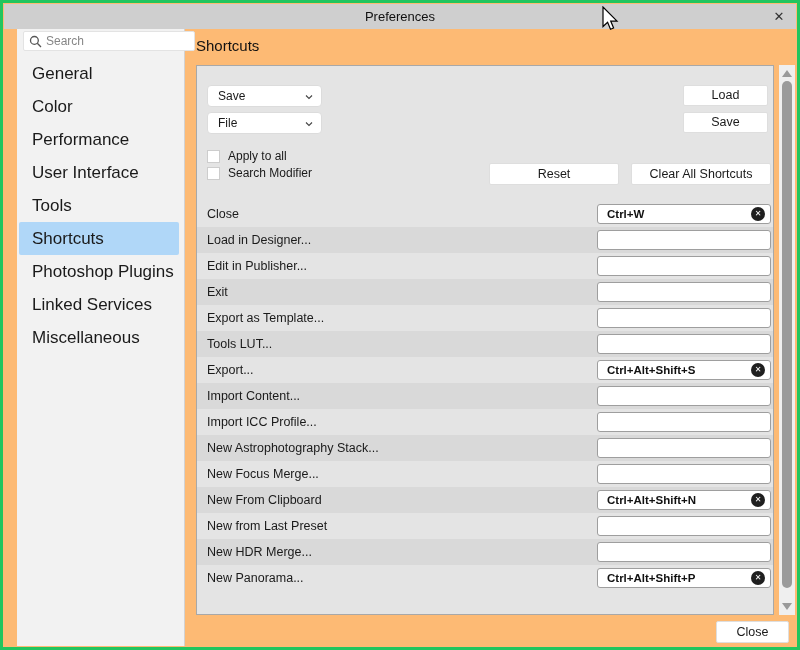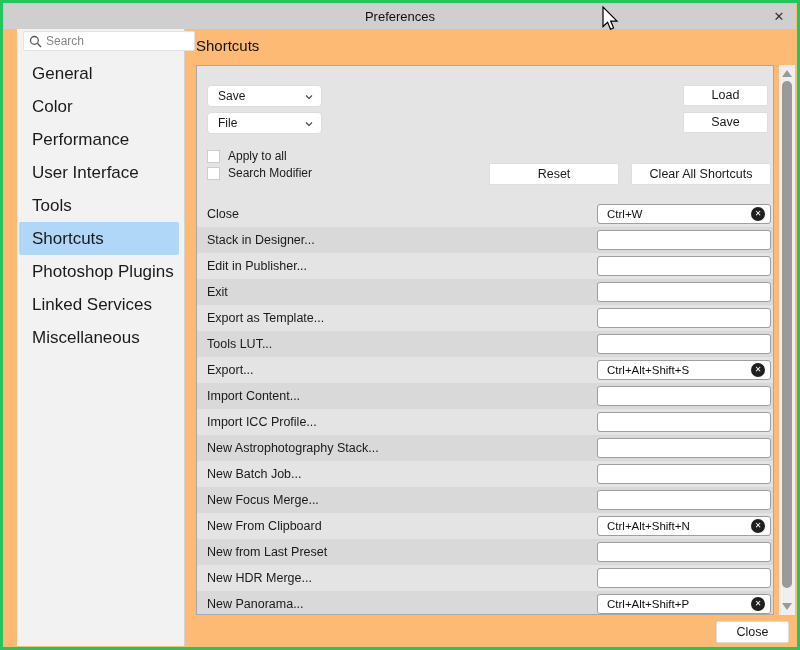--- a/index.html
+++ b/index.html
@@ -62,21 +62,21 @@
 
   
   .table { position:absolute; left:0; top:135px; right:0; }
   .srow { position:relative; height:26px; }
   .srow:nth-child(even) { background:#d9d9d9; }
   .srow .action { position:absolute; left:10px; top:0; line-height:26px;
     font-size:12.5px; white-space:nowrap; }
   .srow .keyfield { position:absolute; left:400px; top:3px; width:174px; height:20px;
     background:#fff; border:1px solid #9e9e9e; border-radius:3px; cursor:text; }
   .srow .keyfield .keys { position:absolute; left:9px; top:0; line-height:18px;
-    font-size:11.5px; color:#111; }
+    font-size:11.5px; color:#111;font-weight:bold; }
   .srow .clear-btn { position:absolute; right:5px; top:2px; width:14px; height:14px;
     border-radius:50%; background:#1f1f1f; color:#fff; font-size:8px; line-height:14px;
     text-align:center; cursor:default; }
 
   
   .scrollbar { position:absolute; left:776px; top:62px; width:16px; height:550px;
     background:#efefef; }
   .sb-up { position:absolute; left:3px; top:5px; width:0; height:0;
     border-left:5px solid transparent; border-right:5px solid transparent;
     border-bottom:7px solid #9a9a9a; }
@@ -157,21 +157,21 @@
 
     <div class="table">
         <div class="srow">
     <span class="action">Close</span>
     <span class="keyfield">
       <span class="keys">Ctrl+W</span>
       <span class="clear-btn">✕</span>
     </span>
   </div>
         <div class="srow">
-    <span class="action">Stack in Designer...</span>
+    <span class="action">Load in Designer...</span>
     <span class="keyfield">
       <span class="keys"></span>
 
     </span>
   </div>
         <div class="srow">
     <span class="action">Edit in Publisher...</span>
     <span class="keyfield">
       <span class="keys"></span>
 
@@ -214,27 +214,20 @@
   </div>
         <div class="srow">
     <span class="action">Import ICC Profile...</span>
     <span class="keyfield">
       <span class="keys"></span>
 
     </span>
   </div>
         <div class="srow">
     <span class="action">New Astrophotography Stack...</span>
-    <span class="keyfield">
-      <span class="keys"></span>
-
-    </span>
-  </div>
-        <div class="srow">
-    <span class="action">New Batch Job...</span>
     <span class="keyfield">
       <span class="keys"></span>
 
     </span>
   </div>
         <div class="srow">
     <span class="action">New Focus Merge...</span>
     <span class="keyfield">
       <span class="keys"></span>
 

